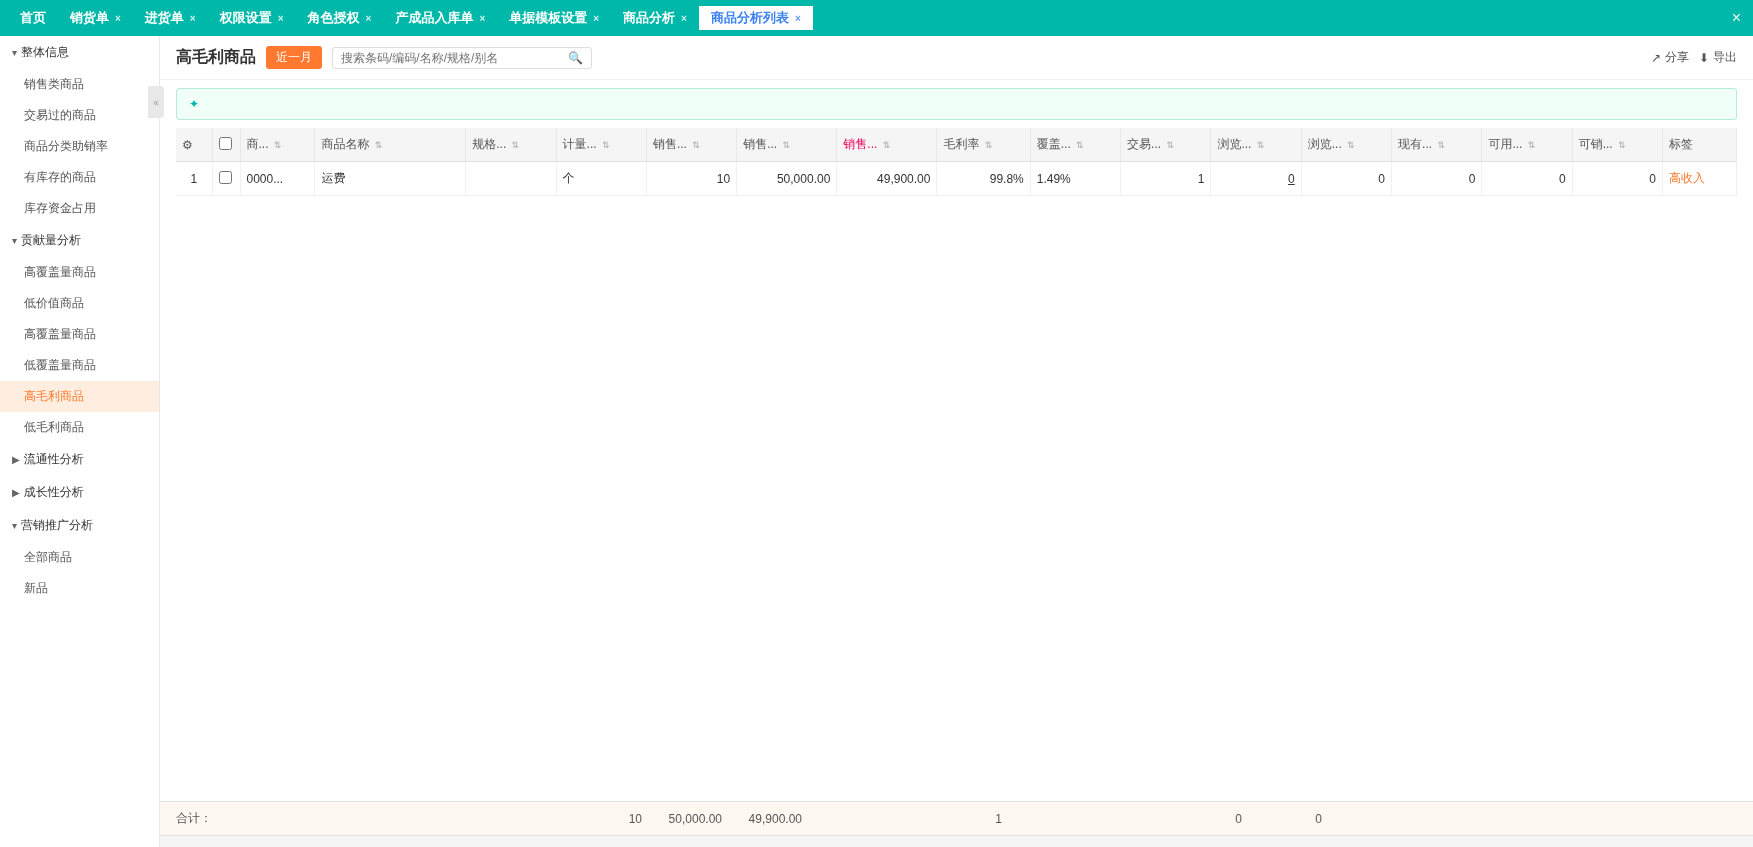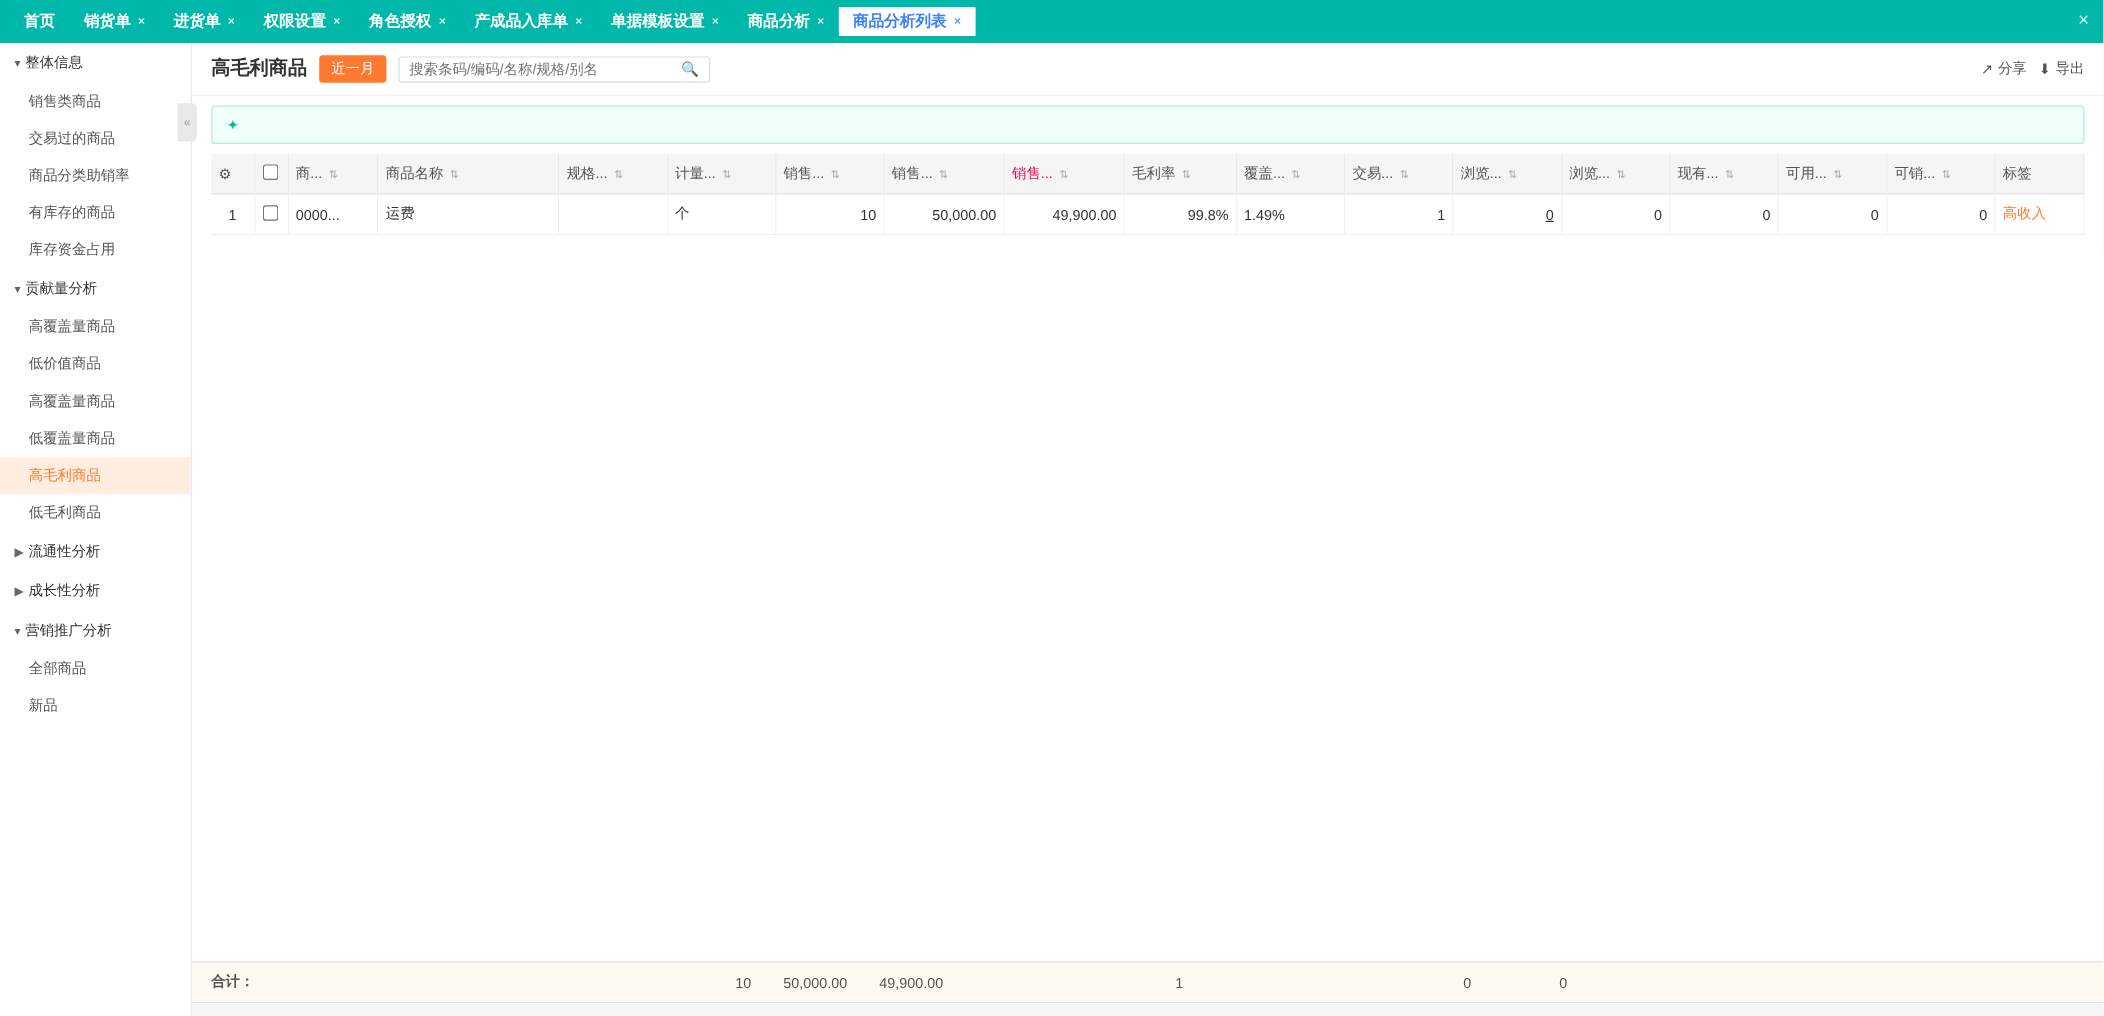--- a/index.html
+++ b/index.html
@@ -196,21 +196,21 @@
     
     .table-footer {
       border-top: 1px solid #e0e0e0;
       padding: 8px 16px;
       background: #fef9f0;
       display: flex;
       align-items: center;
       font-size: 12px;
       color: #555;
     }
-    .footer-label { margin-right: 0; font-weight: 700; }
+    .footer-label { margin-right: 16px; font-weight: 400; }
     .footer-cells { display: flex; gap: 0; }
     .footer-cell {
       padding: 0 6px;
       min-width: 80px;
       text-align: right;
     }
 
     
     .bottom-scroll {
       height: 12px;

